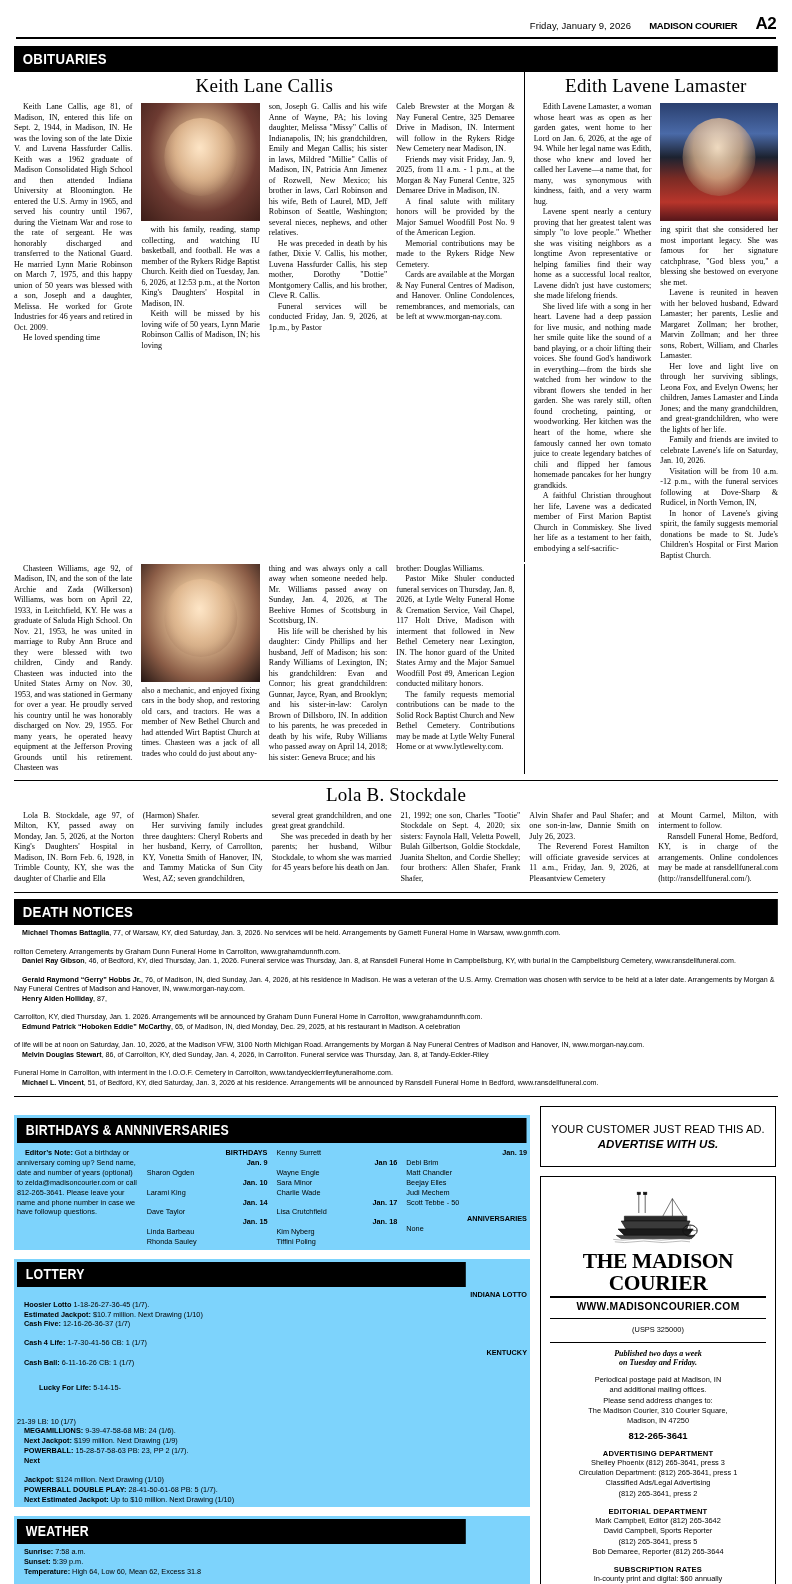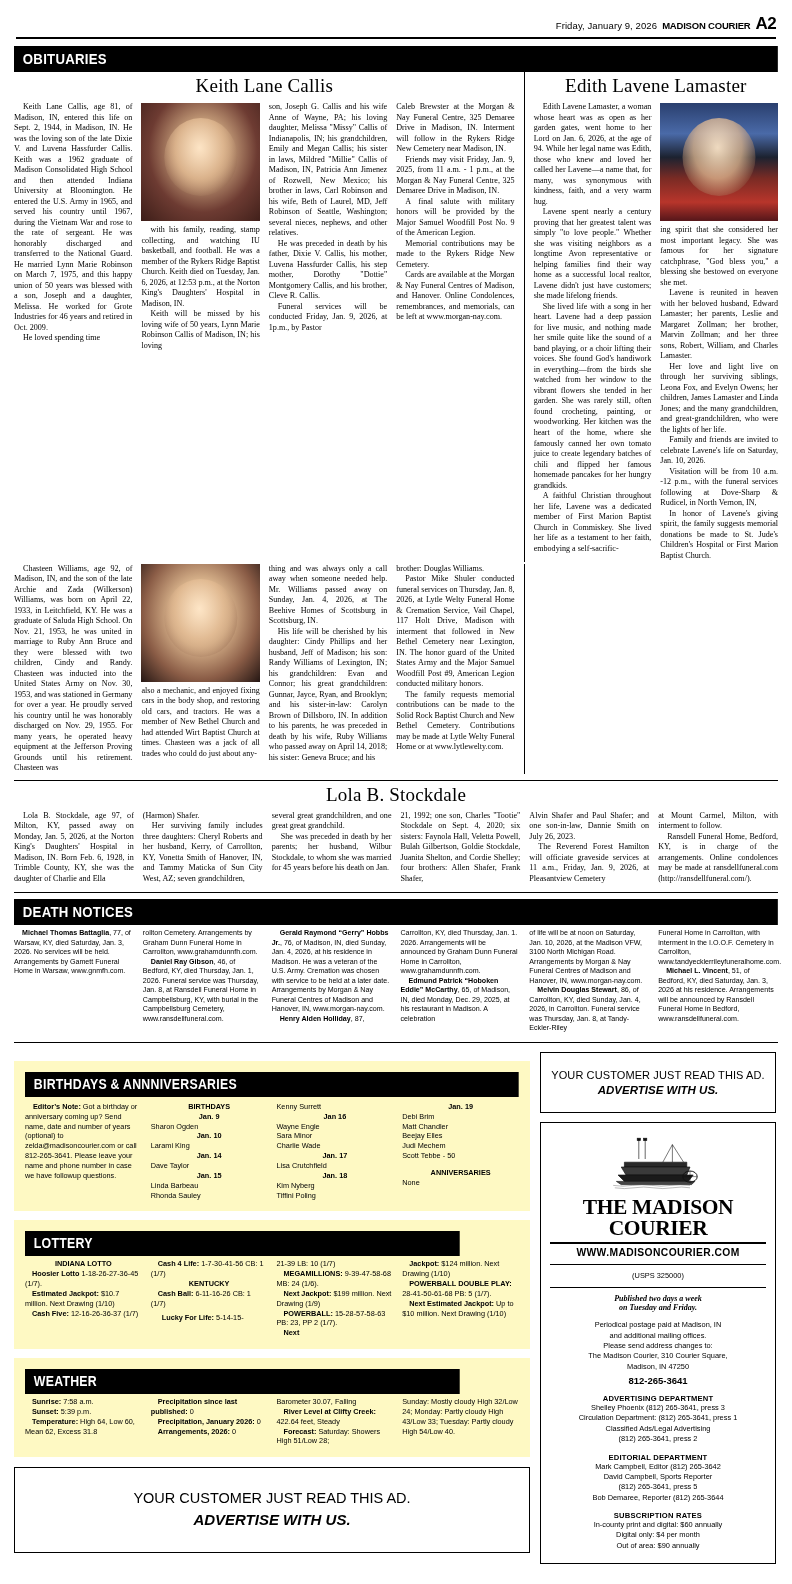--- a/index.html
+++ b/index.html
@@ -9,21 +9,21 @@
     background: #ffffff;
     font-family: "Liberation Serif", serif;
     color: #000;
     position: relative;
   }
   .page { width:792px; height:1584px; padding: 0 14px; position:relative; }
 
   
   .masthead {
     display:flex; justify-content:flex-end; align-items:baseline;
-    padding: 14px 2px 3px 2px; gap:5px;
+    padding: 14px 2px 3px 2px; gap:18px;
     font-family: "Liberation Sans", sans-serif;
   }
   .masthead .dateline { font-size: 9.5px; letter-spacing:.1px; }
   .masthead .papername { font-size: 9.5px; font-weight:bold; letter-spacing:-.2px; }
   .masthead .pagenum { font-size: 17px; font-weight:bold; letter-spacing:-.6px; }
   .rule-thick { border-top: 2px solid #000; margin: 0 2px 7px 2px; }
 
   
   .banner {
     background:#000; color:#fff;
@@ -61,28 +61,28 @@
     background: radial-gradient(ellipse at 48% 38%, rgba(255,231,200,.92) 0%, rgba(226,186,146,.75) 45%, rgba(120,76,56,.25) 78%, rgba(0,0,0,0) 100%);
   }
 
   .divider-v { width:1px; background:#000; align-self:stretch; }
   .hr-obit { border-top:1.5px solid #000; margin: 6px 0 0 0; }
 
   
   .dn-text { font-family:"Liberation Sans", sans-serif; font-size: 7.1px; line-height:1.34; }
   .dn-text p { margin:0 0 0 0; text-indent:8px; }
   .dn-text b { font-weight:bold; }
-  .cols4 { display:flex; gap:9px; }
+  .cols4 { display:flex; gap:9px;flex-direction:column; }
 
   
-  .card { background:#fef9c3; padding:11px; margin-top:9px; }
+  .card { background:#7dd3fc; padding:3px; margin-top:9px; }
   .bda-cols { display:flex; gap:9px; }
   .sans { font-family:"Liberation Sans", sans-serif; }
   .sm { font-size: 7.3px; line-height:1.35; }
-  .ctr { text-align:center; }
+  .ctr { text-align:right; }
   .bold { font-weight:bold; }
 
   
   .bottom { display:flex; gap:10px; margin-top:9px; }
   .bottom-left { width: 516px; }
   .bottom-right { width: 236px; }
 
   .adbox {
     border:1.5px solid #000; padding:16px 10px;
     text-align:center; font-family:"Liberation Sans", sans-serif;
@@ -348,21 +348,21 @@
           <div class="col" id="lt1">
               <p class="ctr" style="margin: 0px; text-indent: 0px;"><b>INDIANA LOTTO</b></p>
               <p style="margin: 0px; text-indent: 7px;"><b>Hoosier Lotto</b><span> 1-18-26-27-36-45 (1/7). </span></p>
               <p style="margin: 0px; text-indent: 7px;"><b>Estimated Jackpot:</b><span> $10.7 million. Next Drawing (1/10)</span></p>
               <p style="margin: 0px; text-indent: 7px;"><b>Cash Five:</b><span> 12-16-26-36-37 (1/7)</span></p>
             </div>
           <div class="col" id="lt2">
               <p style="margin: 0px; text-indent: 7px;"><b>Cash 4 Life:</b><span> 1-7-30-41-56 CB: 1 (1/7)</span></p>
               <p class="ctr" style="margin: 0px; text-indent: 0px;"><b>KENTUCKY</b></p>
               <p style="margin: 0px; text-indent: 7px;"><b>Cash Ball:</b><span> 6-11-16-26 CB: 1 (1/7)</span></p>
-              <p style="margin: 4px; text-indent: 7px;"><b>Lucky For Life:</b><span> 5-14-15-</span></p>
+              <p style="margin: 15px; text-indent: 7px;"><b>Lucky For Life:</b><span> 5-14-15-</span></p>
             </div>
           <div class="col" id="lt3">
               <p style="margin: 0px; text-indent: 0px;"><span>21-39 LB: 10 (1/7)</span></p>
               <p style="margin: 0px; text-indent: 7px;"><b>MEGAMILLIONS:</b><span> 9-39-47-58-68 MB: 24 (1/6). </span></p>
               <p style="margin: 0px; text-indent: 7px;"><b>Next Jackpot:</b><span> $199 million. Next Drawing (1/9)</span></p>
               <p style="margin: 0px; text-indent: 7px;"><b>POWERBALL:</b><span> 15-28-57-58-63 PB: 23, PP 2 (1/7). </span></p>
               <p style="margin: 0px; text-indent: 7px;"><b>Next</b></p>
             </div>
           <div class="col" id="lt4">
               <p style="margin: 0px; text-indent: 7px;"><b>Jackpot:</b><span> $124 million. Next Drawing (1/10)</span></p>

